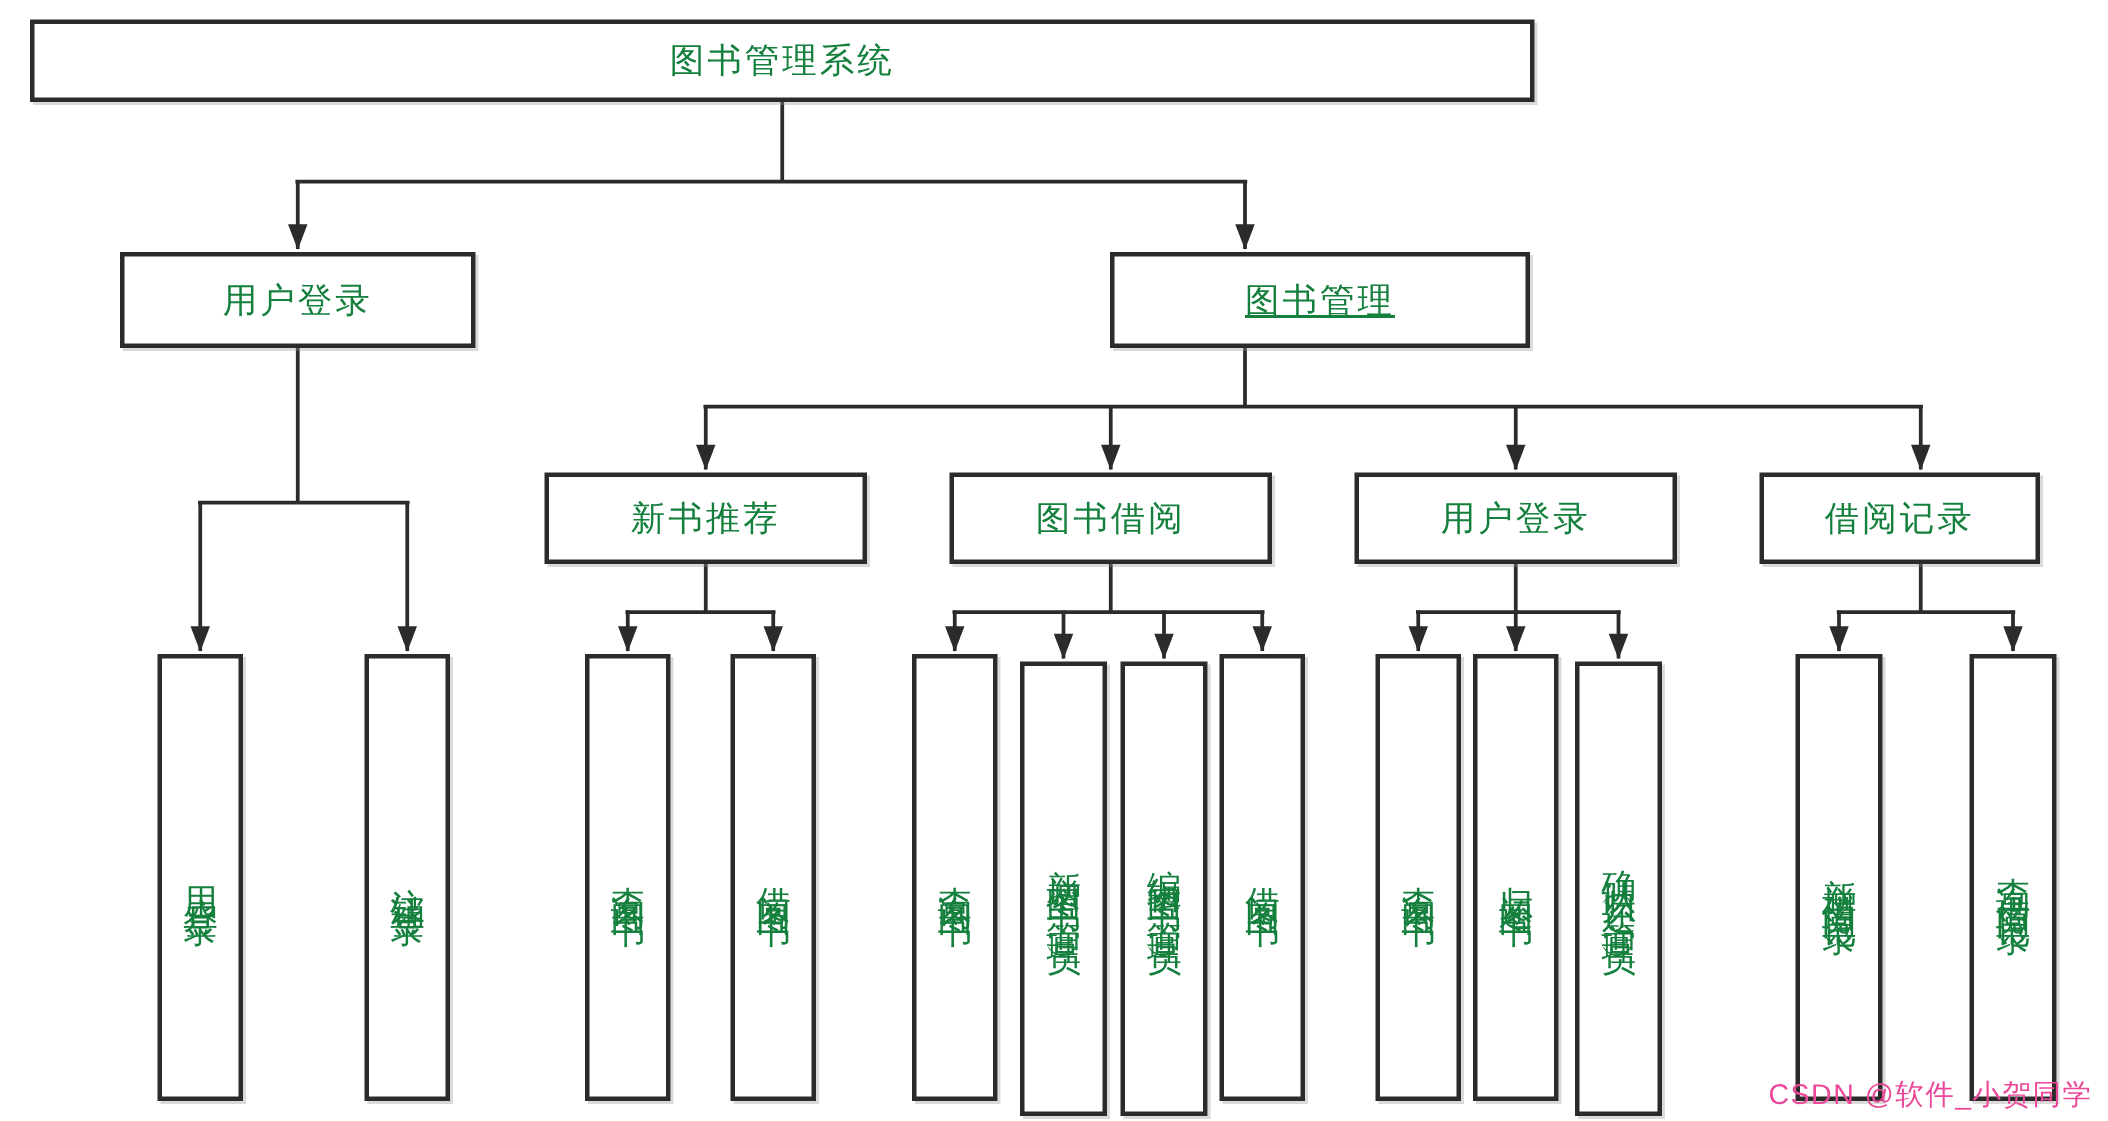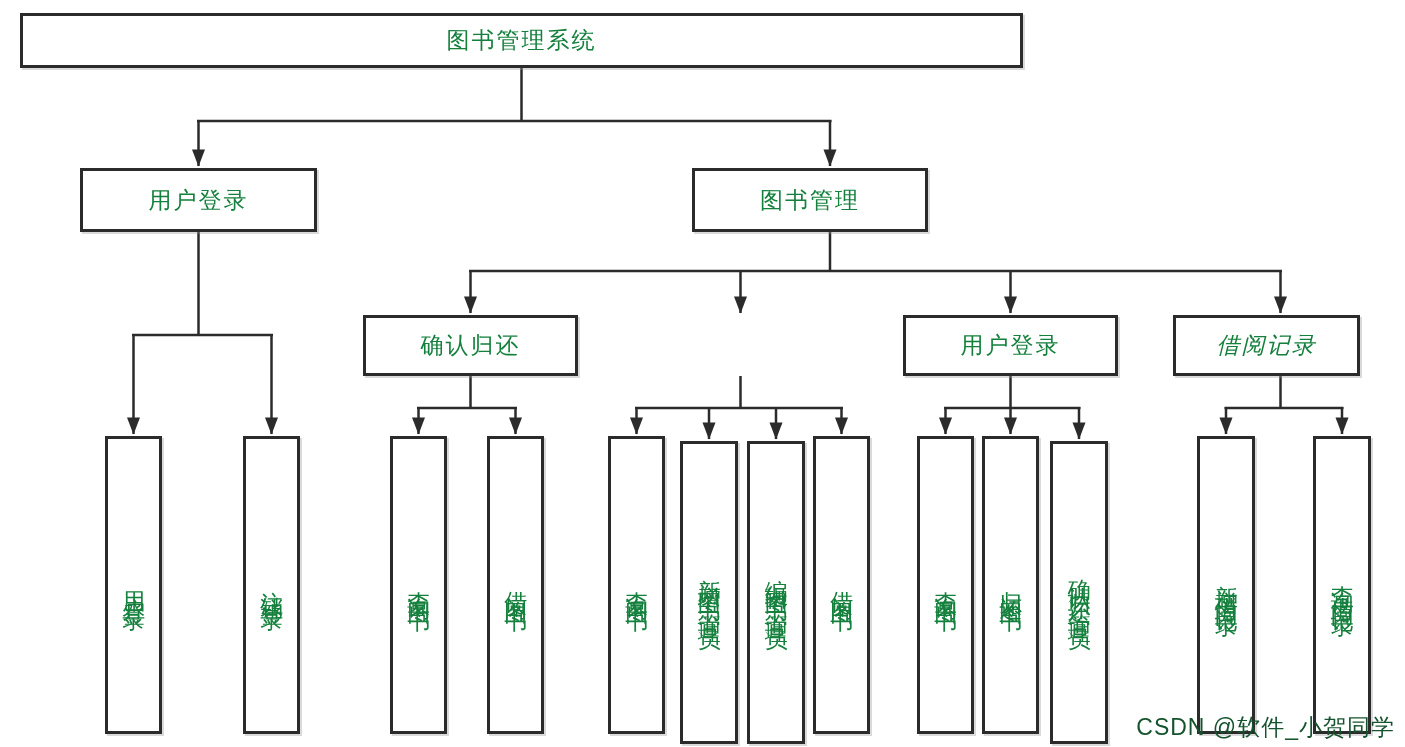--- a/index.html
+++ b/index.html
@@ -20,45 +20,45 @@
   .h-label { font-size:23px; letter-spacing:2px; white-space:nowrap; }
   .leaf span.v-label {
     writing-mode:vertical-rl; text-orientation:mixed;
     font-size:23px; letter-spacing:6px; line-height:1.1; white-space:nowrap;
   }
   .leaf.tall span.v-label { letter-spacing:7px; }
 
   
   .b-root   { left:20px;  top:13px;  width:1003px; height:55px; }
   .b-login  { left:80px;  top:168px; width:237px; height:64px; }
-  .b-mgmt   { left:692px; top:168px; width:236px; height:64px; }
+  .b-mgmt   { left:740px; top:168px; width:280px; height:64px;text-decoration:underline; }
   .b-newb   { left:363px; top:315px; width:215px; height:61px; }
   .b-borrow { left:633px; top:315px; width:215px; height:61px; }
   .b-cur    { left:903px; top:315px; width:215px; height:61px; }
-  .b-rec    { left:1173px;top:315px; width:187px; height:61px;font-style:italic; }
+  .b-rec    { left:1173px;top:315px; width:187px; height:61px; }
 
   .leaf { top:436px; width:57px; height:298px; }
   .leaf.tall { top:441px; width:58px; height:303px; }
   .lf-1  { left:105px; }
   .lf-2  { left:243px; }
   .lf-3  { left:390px; }
   .lf-4  { left:487px; }
   .lf-5  { left:608px; }
   .lf-6  { left:680px; }
   .lf-7  { left:747px; }
   .lf-8  { left:813px; }
   .lf-9  { left:917px; }
   .lf-10 { left:982px; }
   .lf-11 { left:1050px; }
   .lf-12 { left:1197px; width:58px; }
   .lf-13 { left:1313px; width:58px; }
 
   .watermark {
     position:absolute; right:10px; bottom:4px;
-    font-size:23px; color:#14532d; letter-spacing:1px; white-space:nowrap;
+    font-size:19px; color:#ec4899; letter-spacing:1px; white-space:nowrap;
   }
   line { stroke:#2b2b2b; stroke-width:2.5; }
   .arrow { marker-end:url(#arr); }
 </style>
 </head>
 <body>
 
 <div class="canvas">
 
   <svg class="wires" viewBox="0 0 1405 747" xmlns="http://www.w3.org/2000/svg">
@@ -114,21 +114,24 @@
   </div>
 
   <div class="node b-login">
     <span class="h-label">用户登录</span>
   </div>
   <div class="node b-mgmt">
     <span class="h-label">图书管理</span>
   </div>
 
   <div class="node b-newb">
-    <span class="h-label">确认归还</span>
+    <span class="h-label">新书推荐</span>
+  </div>
+  <div class="node b-borrow">
+    <span class="h-label">图书借阅</span>
   </div>
   <div class="node b-cur">
     <span class="h-label">用户登录</span>
   </div>
   <div class="node b-rec">
     <span class="h-label">借阅记录</span>
   </div>
 
   <div class="node leaf lf-1">
     <span class="v-label">用户登录</span>

